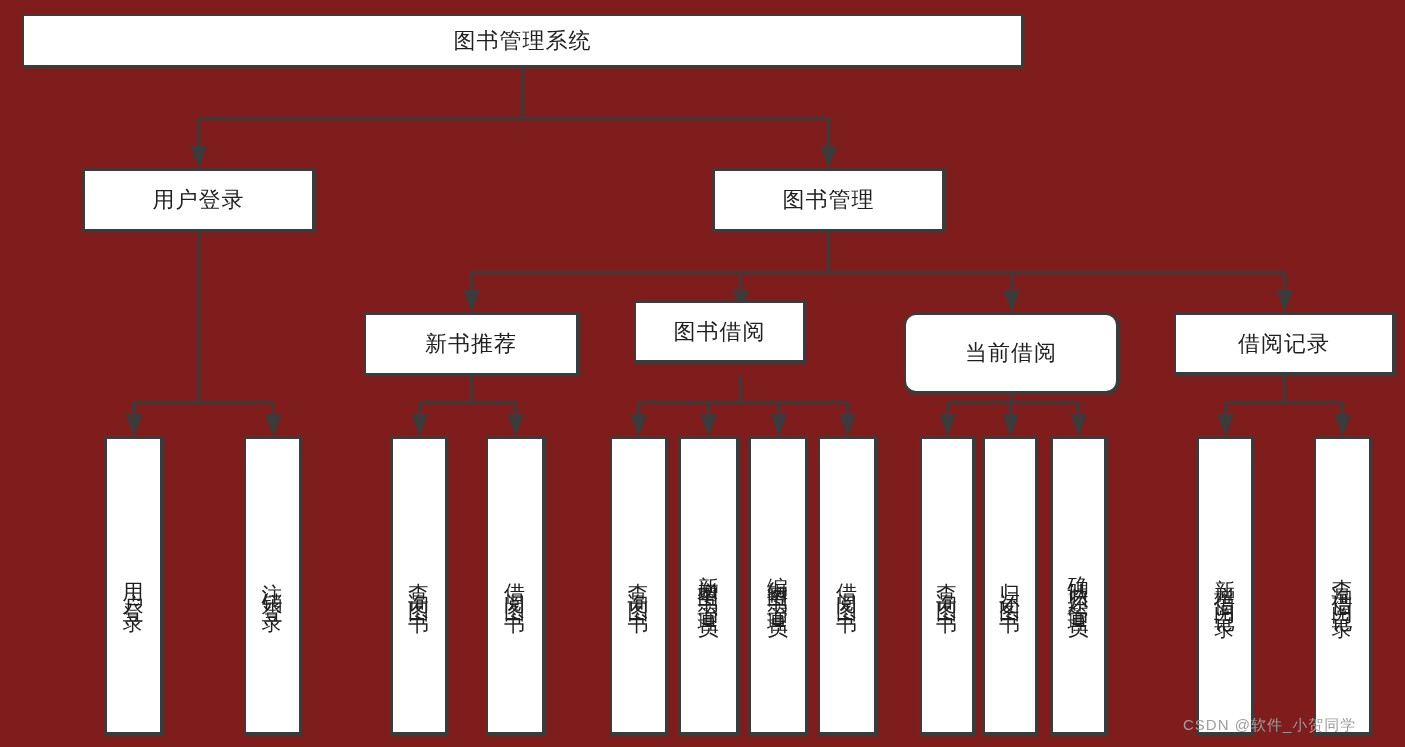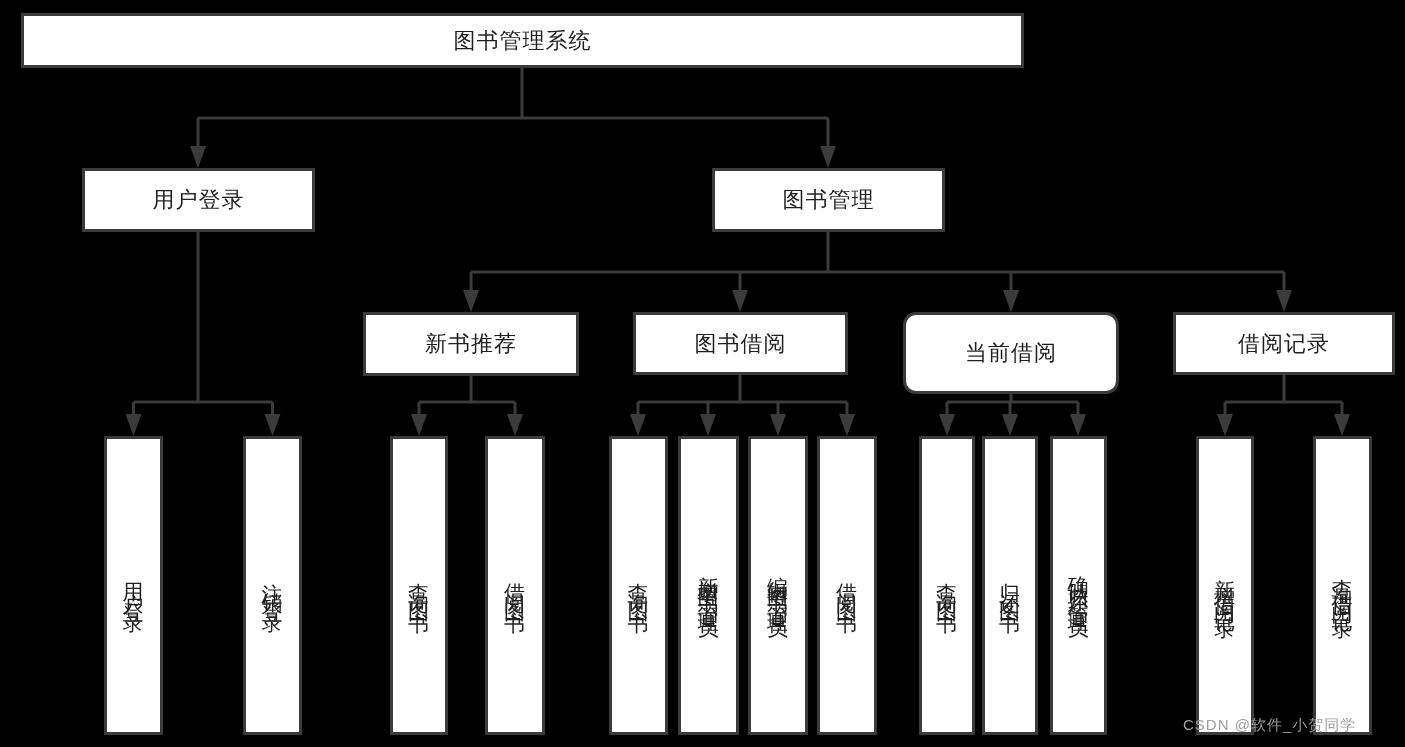--- a/index.html
+++ b/index.html
@@ -1,17 +1,17 @@
 <!DOCTYPE html>
 <html><head>
 <meta charset="utf-8">
 <style>
   html,body{margin:0;padding:0;background:#fff;}
   body{font-family:"Liberation Sans","DejaVu Sans",sans-serif;}
-  #canvas{position:relative;width:1405px;height:747px;background:#000000;overflow:hidden;}
+  #canvas{position:relative;width:1405px;height:747px;background:#7f1d1d;overflow:hidden;}
   .box{
     position:absolute;
     box-sizing:border-box;
     border:3px solid #3b3b3b;
     background:#fff;
     display:flex;
     align-items:center;
     justify-content:center;
     color:#1f1f1f;
   }
@@ -70,21 +70,21 @@
       <polygon points="1334,414 1350,414 1342,436"></polygon>
     </g>
   </svg>
 
   <div class="box h" style="left:21px;top:13px;width:1003px;height:55px;">图书管理系统</div>
 
   <div class="box h" style="left:82px;top:168px;width:233px;height:64px;">用户登录</div>
   <div class="box h" style="left:712px;top:168px;width:233px;height:64px;">图书管理</div>
 
   <div class="box h" style="left:363px;top:312px;width:216px;height:64px;">新书推荐</div>
-  <div class="box h" style="left:633px;top:312px;width:215px;height:63px;">图书借阅</div>
+  <div class="box h" style="left:633px;top:300px;width:173px;height:63px;">图书借阅</div>
   <div class="box h" style="left:903px;top:312px;width:216px;height:82px;border-radius:13px;">当前借阅</div>
   <div class="box h" style="left:1173px;top:312px;width:222px;height:63px;">借阅记录</div>
 
   <div class="box v" style="left:104px;top:436px;width:59px;height:299px;">用户登录</div>
   <div class="box v" style="left:243px;top:436px;width:59px;height:299px;">注销登录</div>
 
   <div class="box v" style="left:390px;top:436px;width:58px;height:299px;">查询图书</div>
   <div class="box v" style="left:485px;top:436px;width:60px;height:299px;">借阅图书</div>
 
   <div class="box v" style="left:609px;top:436px;width:59px;height:299px;">查询图书</div>

